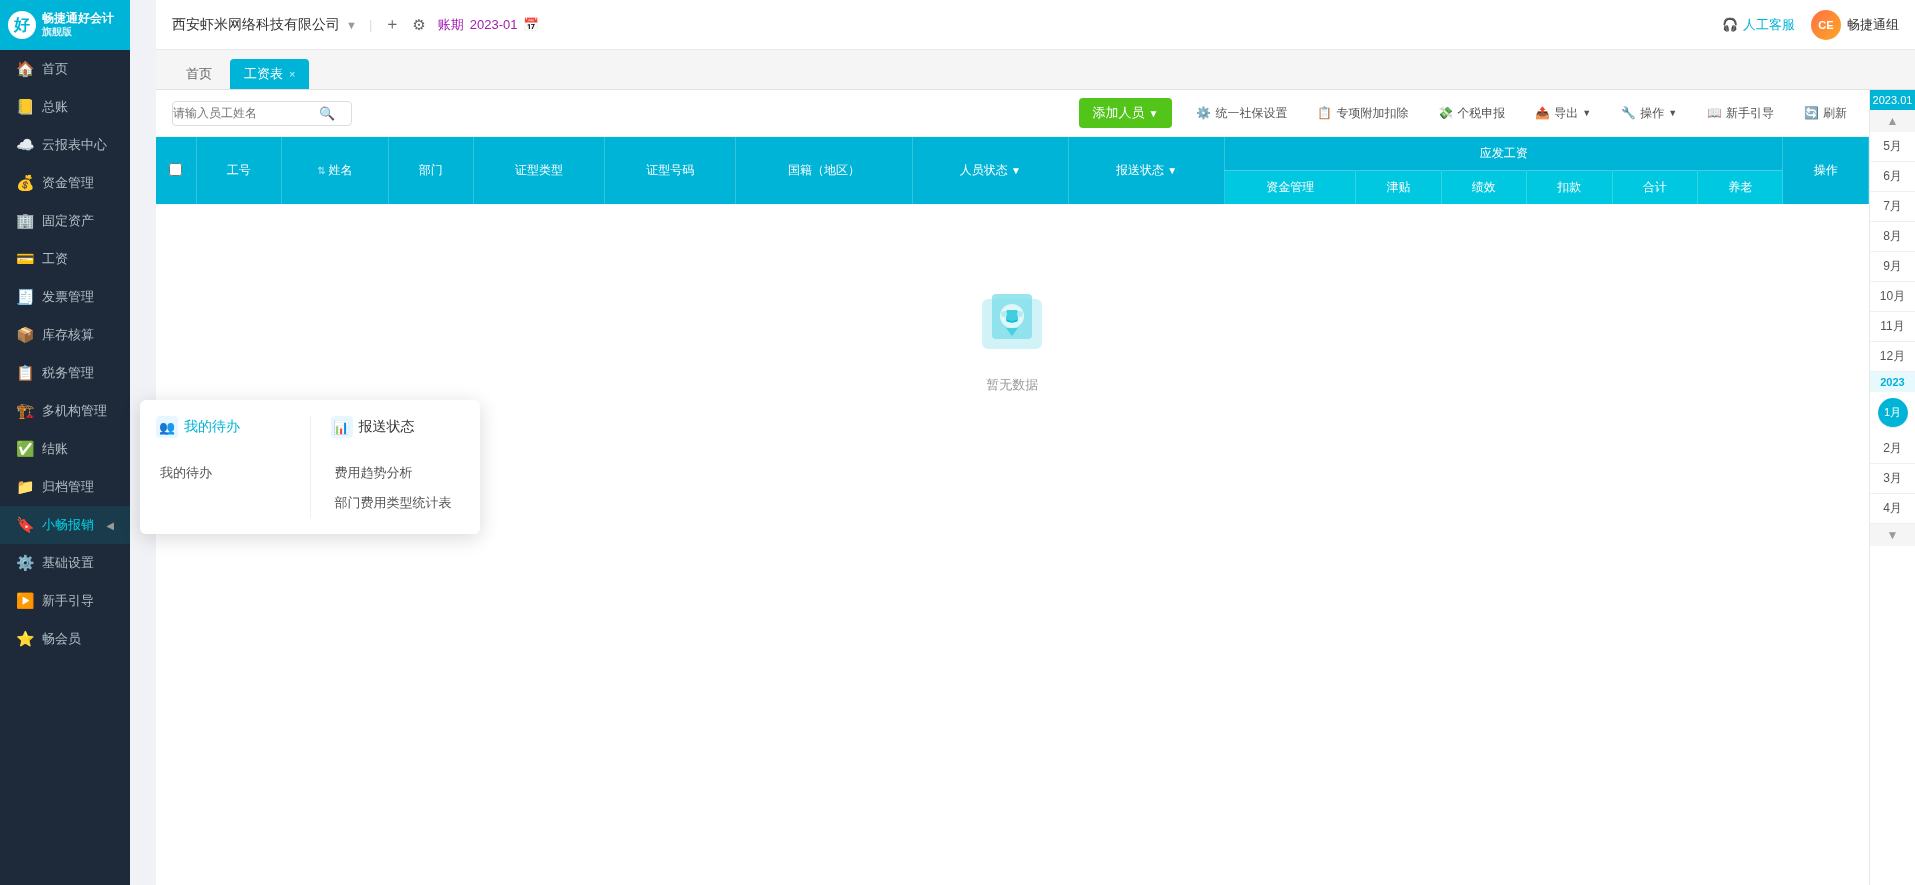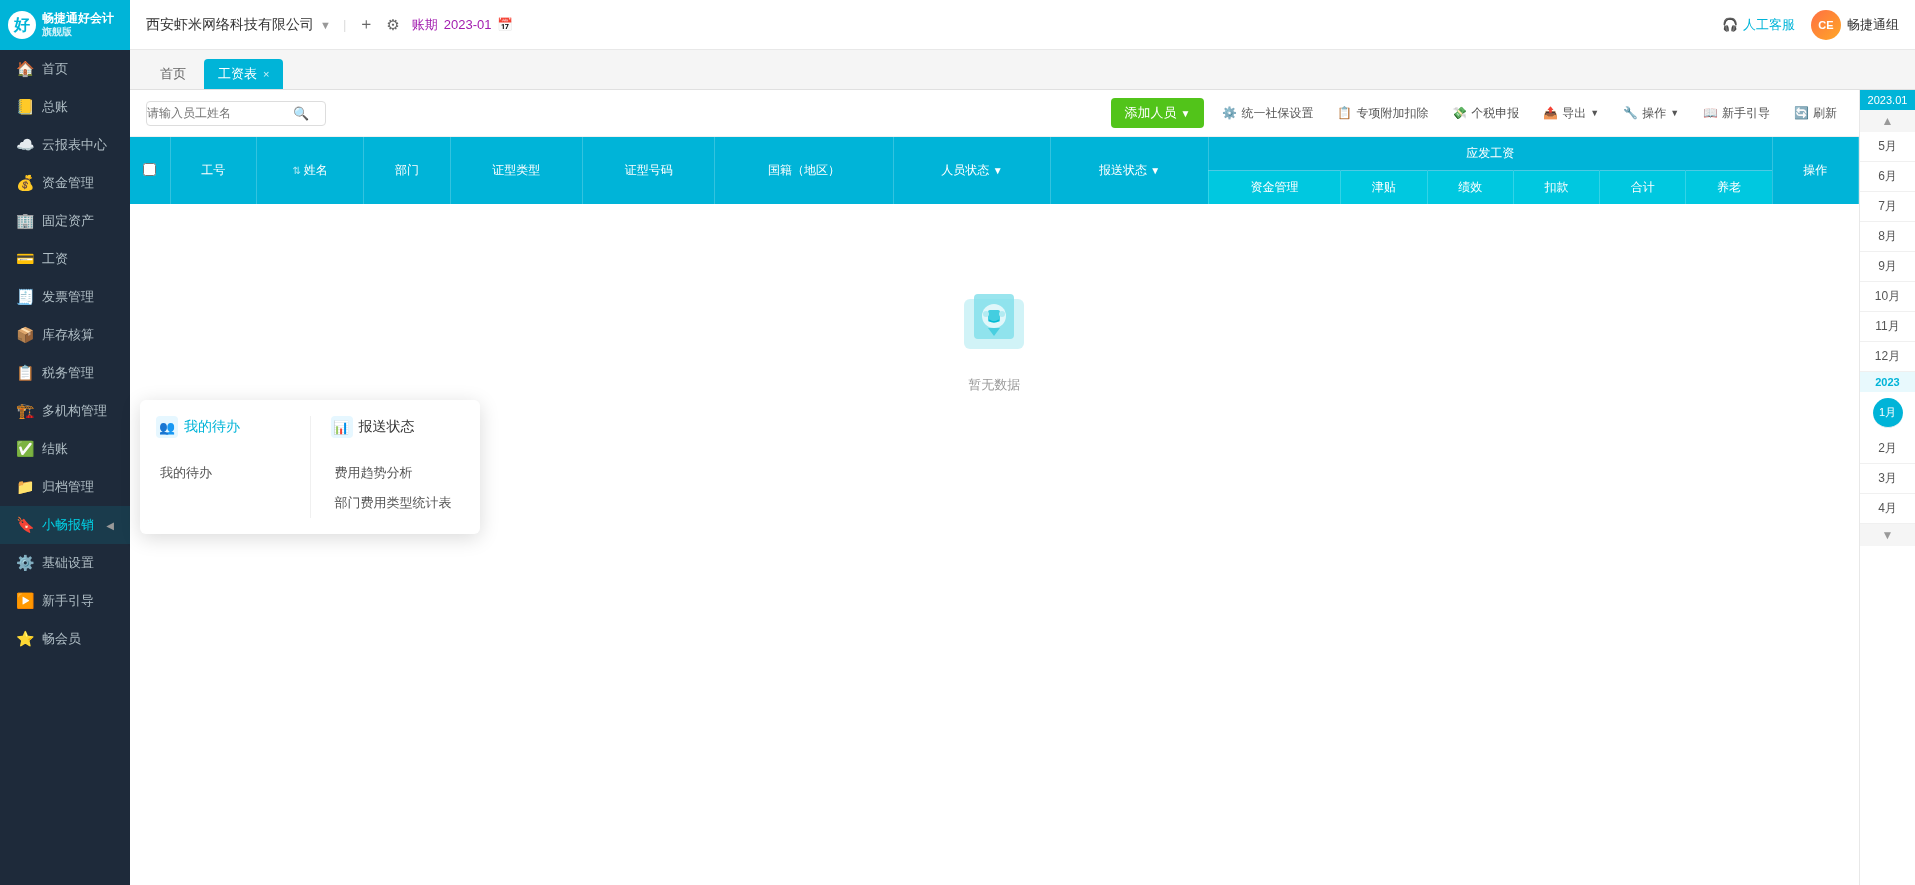--- a/index.html
+++ b/index.html
@@ -53,20 +53,21 @@
     .sidebar-item.active { color: #00d4e8; background: rgba(0,212,232,0.1); }
     .sidebar-item-icon { font-size: 15px; width: 18px; text-align: center; }
 
     
     .main {
       flex: 1;
       display: flex;
       flex-direction: column;
       height: 100%;
       overflow: hidden;
+      margin-left: 26px;
     }
 
     
     .topbar {
       height: 50px;
       background: white;
       display: flex;
       align-items: center;
       padding: 0 16px;
       gap: 12px;
@@ -161,21 +162,21 @@
       width: 180px;
     }
     .search-box input {
       border: none;
       outline: none;
       font-size: 12px;
       color: #999;
       width: 140px;
     }
     .search-icon { color: #999; font-size: 13px; }
-    .toolbar-right { margin-left: auto; display: flex; align-items: center; gap: 12px; }
+    .toolbar-right { margin-left: auto; display: flex; align-items: center; gap: 18px; }
     .btn-add-person {
       background: #52c41a;
       color: white;
       border: none;
       border-radius: 4px;
       padding: 6px 14px;
       cursor: pointer;
       font-size: 13px;
       display: flex;
       align-items: center;
@@ -237,21 +238,21 @@
       font-size: 13px;
     }
     .empty-icon {
       width: 100px;
       height: 80px;
       margin-bottom: 12px;
     }
 
     
     .month-sidebar {
-      width: 56px;
+      width: 46px;
       background: white;
       border-left: 1px solid #e8e8e8;
       display: flex;
       flex-direction: column;
       overflow: hidden;
       flex-shrink: 0;
     }
     .month-year-label {
       background: #00b4d8;
       color: white;

